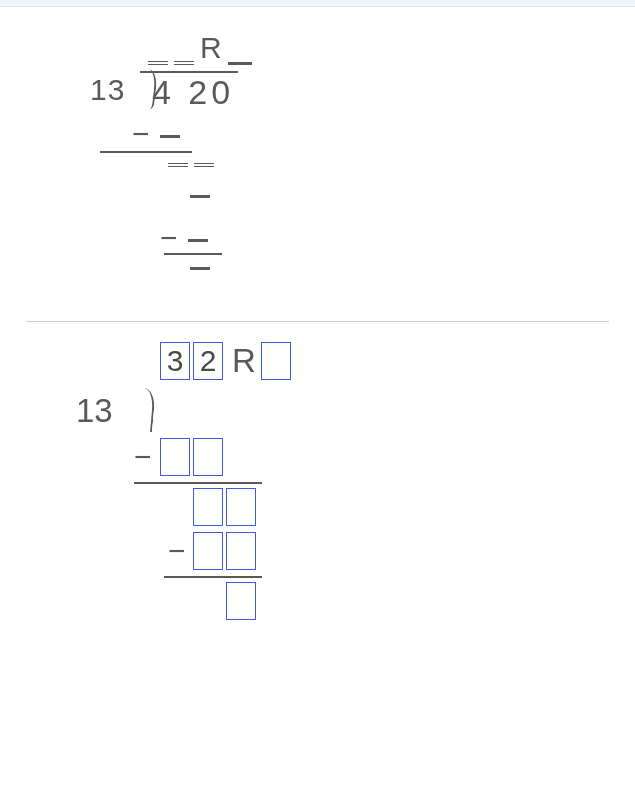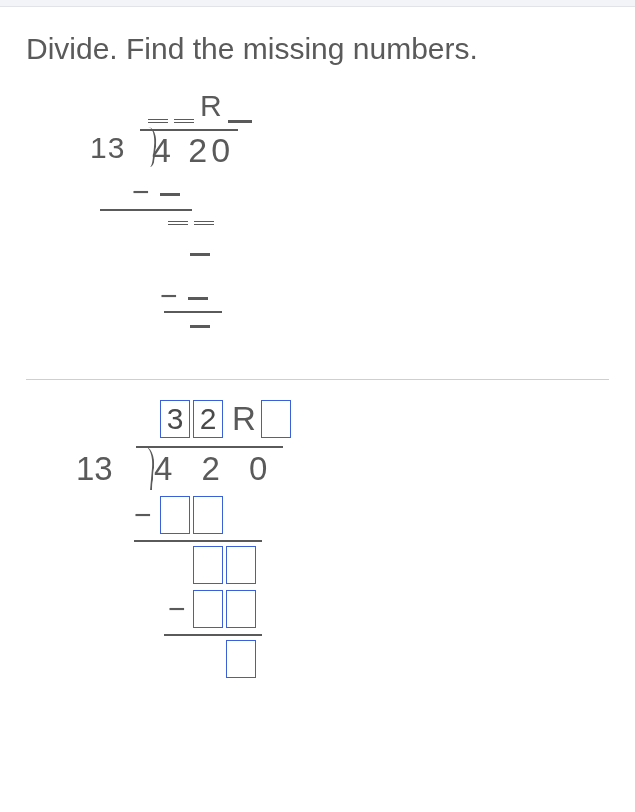--- a/index.html
+++ b/index.html
@@ -178,21 +178,20 @@
     margin: 0 2px 0 6px;
   }
 </style>
 </head>
 <body>
 
 <div class="topbar"></div>
 
 <div class="page">
 
-  <div class="instruction">Divide. Find the missing numbers.</div>
 
   <div class="sec1">
 
     <div class="s1-quotient">
       <div class="ph-row">
         <span class="ph db"></span>
         <span class="ph db"></span>
         <span class="s1-rlabel">R</span>
         <span class="ph" style="width:24px;"></span>
       </div>
@@ -235,21 +234,20 @@
 
     <div class="row-boxes" style="top:2px; left:114px;">
       <span class="digit-box">3</span>
       <span class="digit-box">2</span>
       <span class="s2-Rlabel">R</span>
       <span class="digit-box empty">.</span>
     </div>
 
     <div class="s2-divisor">13</div>
     <div class="s2-paren"></div>
-    <div class="s2-dividend">4 2 0</div>
 
     <span class="s2-minus" style="top:100px; left:88px;">−</span>
     <div class="row-boxes" style="top:98px; left:114px;">
       <span class="digit-box empty">.</span>
       <span class="digit-box empty">.</span>
     </div>
     <div class="s2-ur" style="top:142px; left:88px; width:128px;"></div>
 
     <div class="row-boxes" style="top:148px; left:147px;">
       <span class="digit-box empty">.</span>

